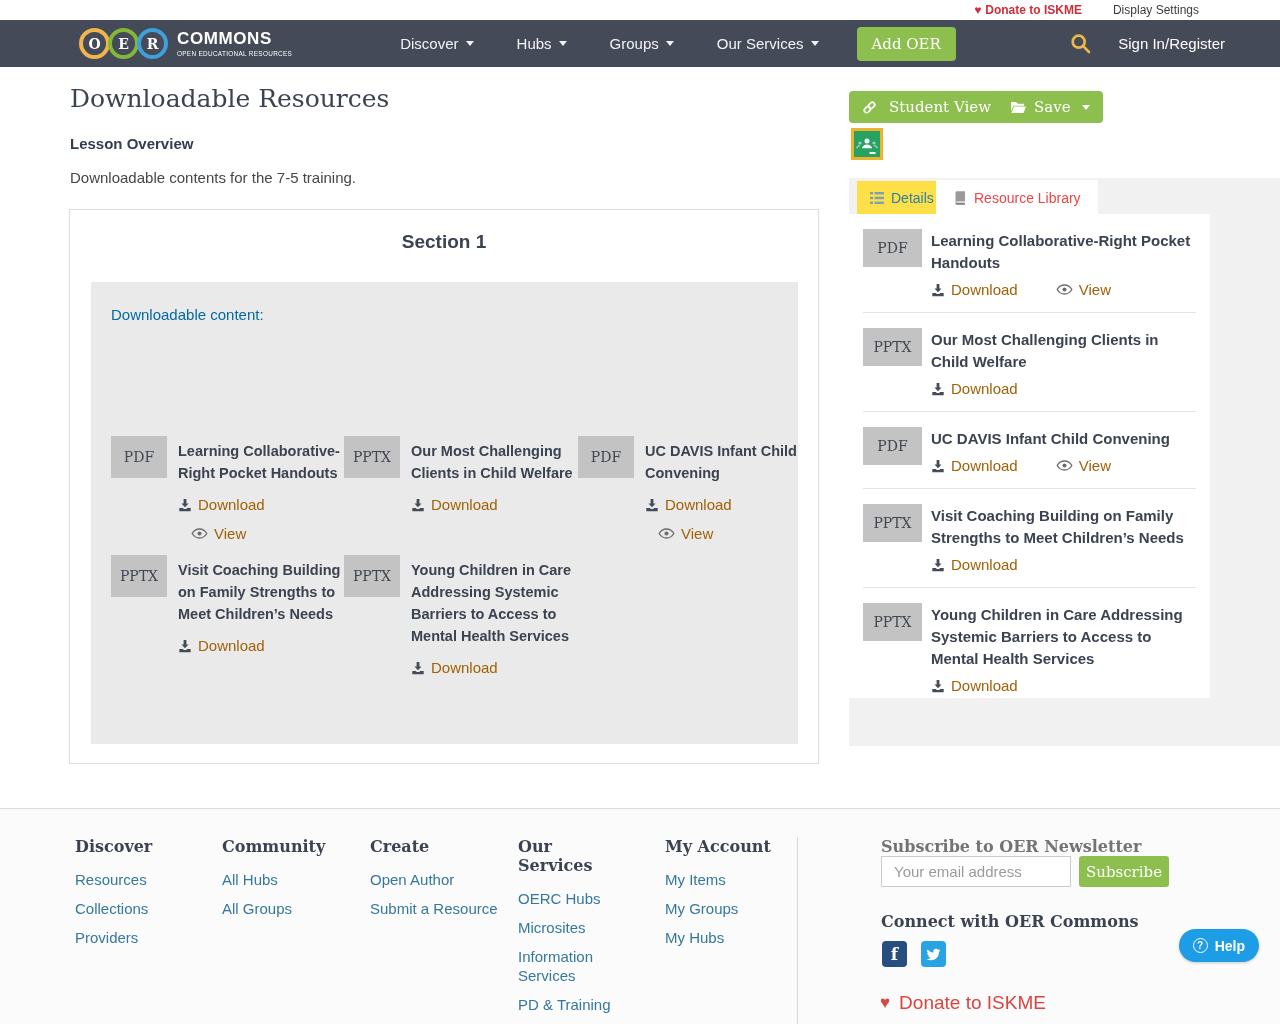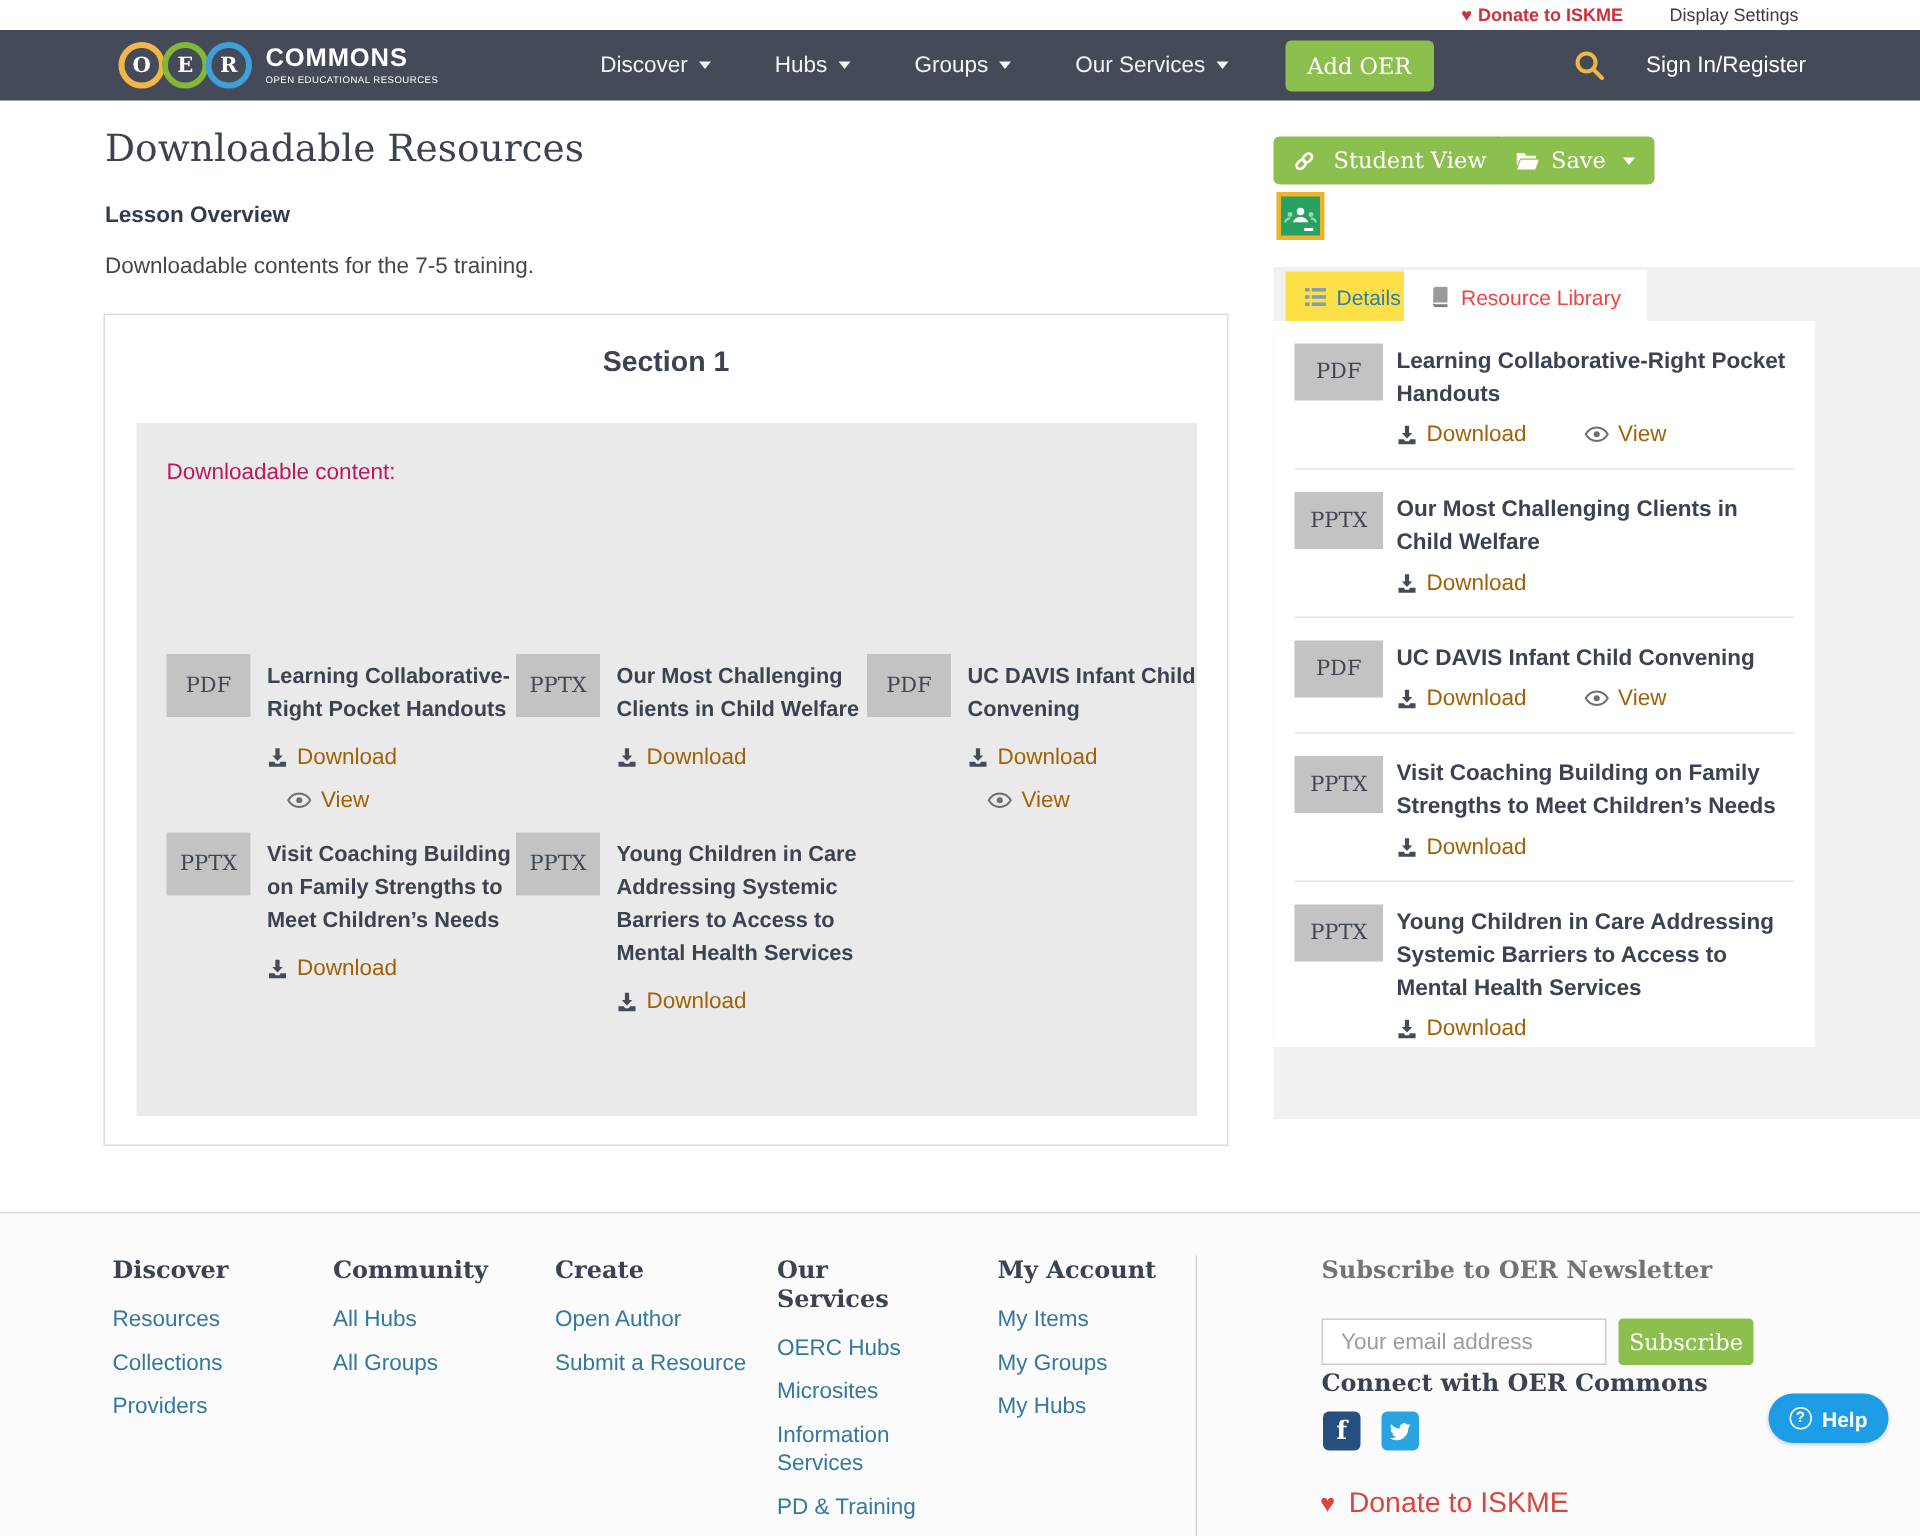--- a/index.html
+++ b/index.html
@@ -23,21 +23,21 @@
   .c-r { border-color:#3f9fd8; }
   .logo-text { margin-left:11px; color:#fff; }
   .logo-title { font-size:17px; font-weight:bold; letter-spacing:.6px; line-height:17px; }
   .logo-sub { font-size:6.4px; letter-spacing:.32px; margin-top:3px; }
   .nav-menu { display:flex; margin-left:108px; gap:43px; align-items:center; }
   .nav-item { color:#f2f3f5; font-size:15px; display:flex; align-items:center; gap:7px; }
   .caret { width:0; height:0; border-left:4px solid transparent; border-right:4px solid transparent; border-top:5px solid #f2f3f5; display:inline-block; }
   .btn-green { background:#8dbf4f; color:#fff; border:none; border-radius:4px; font-family:"DejaVu Serif", serif; font-size:15px; cursor:pointer; }
   .add-oer { margin-left:38px; padding:8px 15px; }
   .nav-search { margin-left:auto; margin-right:27px; cursor:pointer; display:flex; align-items:center; }
-  .nav-signin { color:#fff; font-size:15px; margin-right:76px; }
+  .nav-signin { color:#fff; font-size:15px; margin-right:55px; }
 
   
   .page-title { position:absolute; left:70px; top:84px; font-family:"DejaVu Serif", serif; font-weight:500; font-size:25px; color:#3b4351; }
   .lesson-heading { position:absolute; left:70px; top:135px; font-size:15px; font-weight:bold; color:#333c4d; }
   .lesson-desc { position:absolute; left:70px; top:169px; font-size:15px; color:#464646; }
 
   .action-btn { position:absolute; height:32px; display:flex; align-items:center; gap:8px; padding:0 13px; }
   .btn-student { left:849px; top:91px;gap:12px; }
   .btn-save { left:998px; top:91px; }
   .btn-save .caret { border-top-color:#fff; margin-left:3px; }
@@ -57,21 +57,21 @@
   .side-title { font-size:15px; font-weight:bold; line-height:22px; color:#3b4351; }
   .links-row { display:flex; gap:38px; margin-top:7px; align-items:center; }
   .res-link { color:#a16207; font-size:15px; display:flex; align-items:center; gap:6px; }
   .icon-dl svg { display:block; }
   .icon-eye svg { display:block; }
 
   
   .main-box { position:absolute; left:69px; top:209px; width:750px; height:555px; background:#fff; border:1px solid #ddd; }
   .section-title { text-align:center; margin-top:21px; font-size:19px; font-weight:bold; color:#3b4351; }
   .gray-box { position:absolute; left:21px; top:72px; width:707px; height:462px; background:#eaeaea; padding:24px 20px 0 20px; overflow:hidden; }
-  .dl-label { font-size:15px; color:#be185d; }
+  .dl-label { font-size:15px; color:#0369a1; }
   .card-grid { margin-top:113px; display:grid; grid-template-columns:233px 234px 233px; row-gap:13px; }
   .card { display:flex; gap:11px; }
   .card .res-badge { width:56px; height:42px; }
   .card-body { width:163px; }
   .card-title { font-size:14.5px; font-weight:bold; line-height:22px; color:#3b4351; margin-top:4px; }
   .card .res-link { margin-top:12px; }
   .card .view-link { margin-left:13px; }
   .ic-dark { color:#454c59; }
   .ic-gray { color:#6d6d6d; }
 
@@ -81,21 +81,21 @@
   .f-col-discover { left:75px; width:130px; }
   .f-col-community { left:222px; width:130px; }
   .f-col-create { left:370px; width:135px; }
   .f-col-services { left:518px; width:105px; }
   .f-col-account { left:665px; width:120px; }
   .f-head { font-family:"DejaVu Serif", serif; font-weight:bold; font-size:16px; color:#3b4351; margin-bottom:14px; }
   .f-link { display:block; color:#35789d; font-size:15px; line-height:19px; margin-bottom:10px; }
   .f-divider { position:absolute; left:797px; top:28px; width:1px; height:200px; background:#d8d8d8; }
   .nl-zone { position:absolute; left:881px; top:28px; }
   .nl-head { font-family:"DejaVu Serif", serif; font-weight:bold; font-size:16px; color:#737373; }
-  .nl-row { margin-top:23px; display:flex;justify-content:center; }
+  .nl-row { margin-top:0; display:flex;justify-content:center; }
   .nl-input { width:190px; height:31px; border:1px solid #ccc; background:#fff; padding:0 12px; font-size:15px; color:#555; font-family:"Liberation Sans", sans-serif; }
   .nl-input::placeholder { color:#9b9b9b; }
   .nl-btn { width:90px; height:31px; margin-left:8px; border-radius:3px; }
   .connect-head { position:absolute; left:881px; top:103px; font-family:"DejaVu Serif", serif; font-weight:bold; font-size:16px; color:#3b4351; }
   .social-row { position:absolute; left:882px; top:132px; display:flex; gap:14px; }
   .social { width:25px; height:26px; border-radius:4px; display:flex; align-items:center; justify-content:center; cursor:pointer; }
   .fb { background:#264e7e; color:#fff; font-family:"DejaVu Serif", serif; font-weight:bold; font-size:17px; }
   .tw { background:#29a3e2; }
   .donate-footer { position:absolute; left:880px; top:183px; display:flex; align-items:center; gap:9px; color:#d9453f; font-size:19px; }
   .donate-footer .heart { font-size:17px; }

